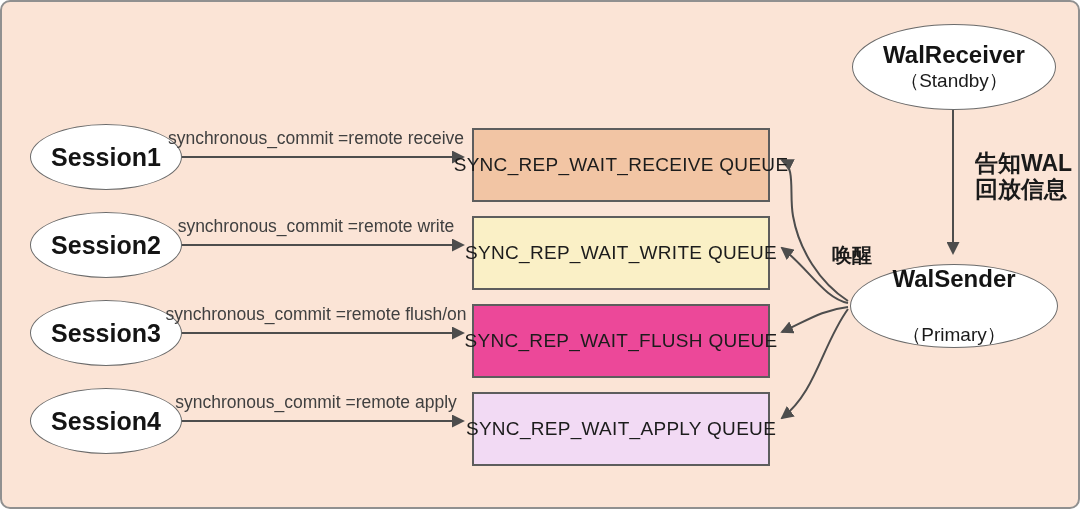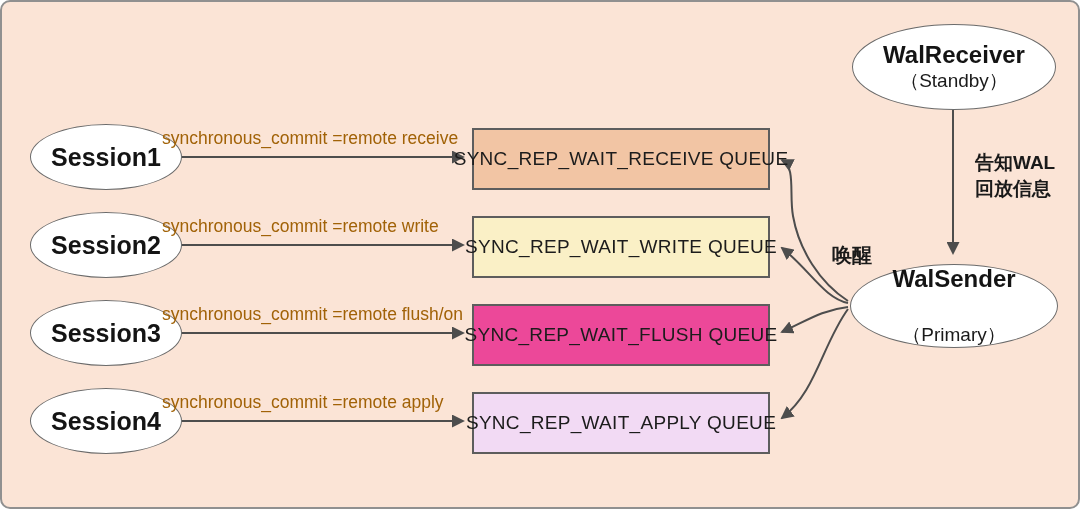--- a/index.html
+++ b/index.html
@@ -22,39 +22,39 @@
     display:flex;flex-direction:column;align-items:center;justify-content:center;
     box-sizing:border-box;
     text-align:right;
   }
   .node .title{font-weight:bold;font-size:24px;color:#141414;line-height:1.15;}
   .node .subtitle{font-size:19px;color:#1a1a1a;line-height:1.2;margin-top:1px;}
   .session{left:28px;width:152px;height:66px;}
   .session .title{font-size:25px;}
   .qbox{
     position:absolute;
-    left:470px;width:298px;height:62px;
+    left:470px;width:298px;height:74px;
     border:2px solid #5d5d5d;
     box-sizing:border-box;
     display:flex;align-items:center;justify-content:center;
     font-size:19px;color:#1c1c1c;
     letter-spacing:0.3px;
     white-space:nowrap;
   }
   .param-label{
     position:absolute;
     left:160px;width:308px;height:20px;
-    text-align:left;
-    font-size:17.5px;font-weight:500;color:#a16207;
+    text-align:center;
+    font-size:17.5px;font-weight:500;color:#404040;
     white-space:nowrap;
   }
   .cn-label{
     position:absolute;
     font-weight:bold;color:#1a1a1a;
-    font-size:19px;line-height:26px;
+    font-size:23px;line-height:26px;
   }
   .notify{left:973px;top:148px;text-align:left;}
   .wakeup{left:830px;top:240px;font-size:20px;}
 </style>
 </head>
 <body>
 
 <div class="canvas" style="background: rgb(251, 228, 214);">
 
   <svg class="arrows" width="1076" height="505" viewBox="0 0 1076 505">

